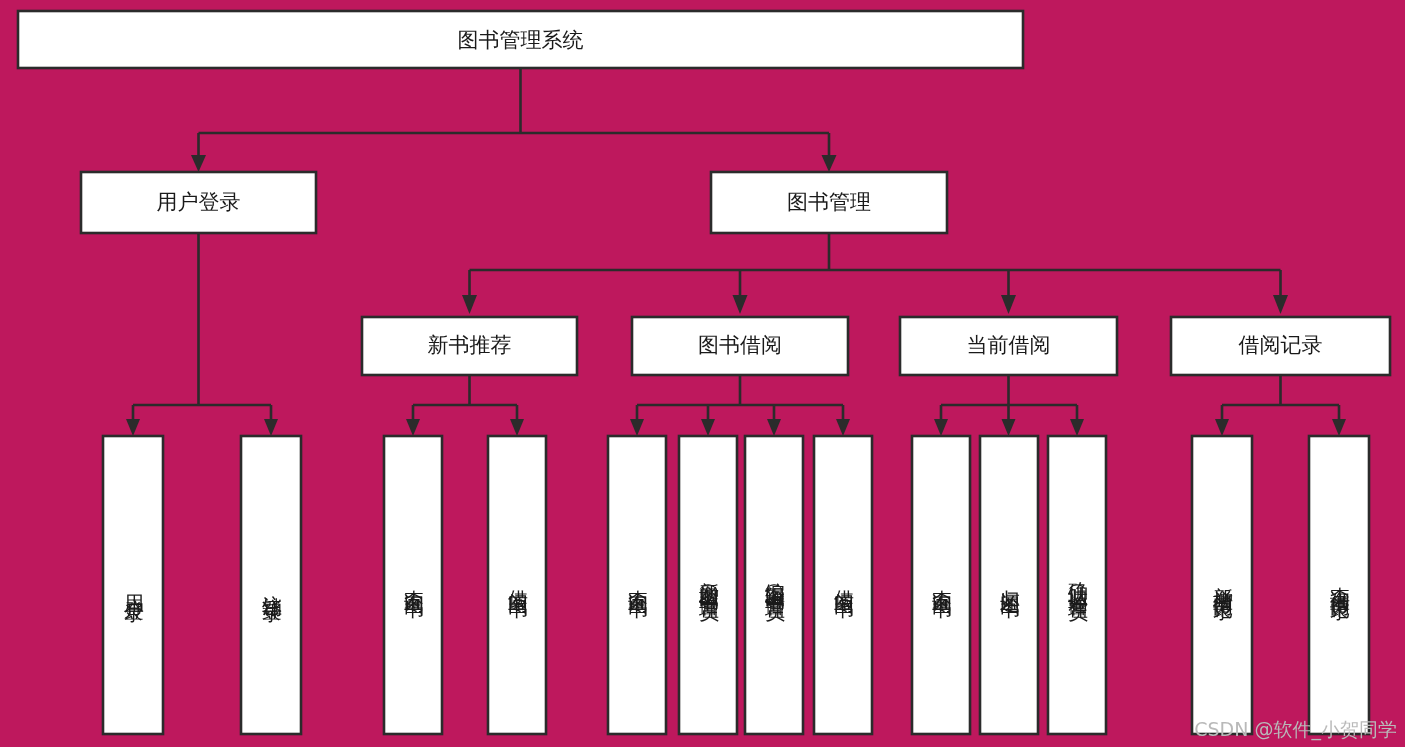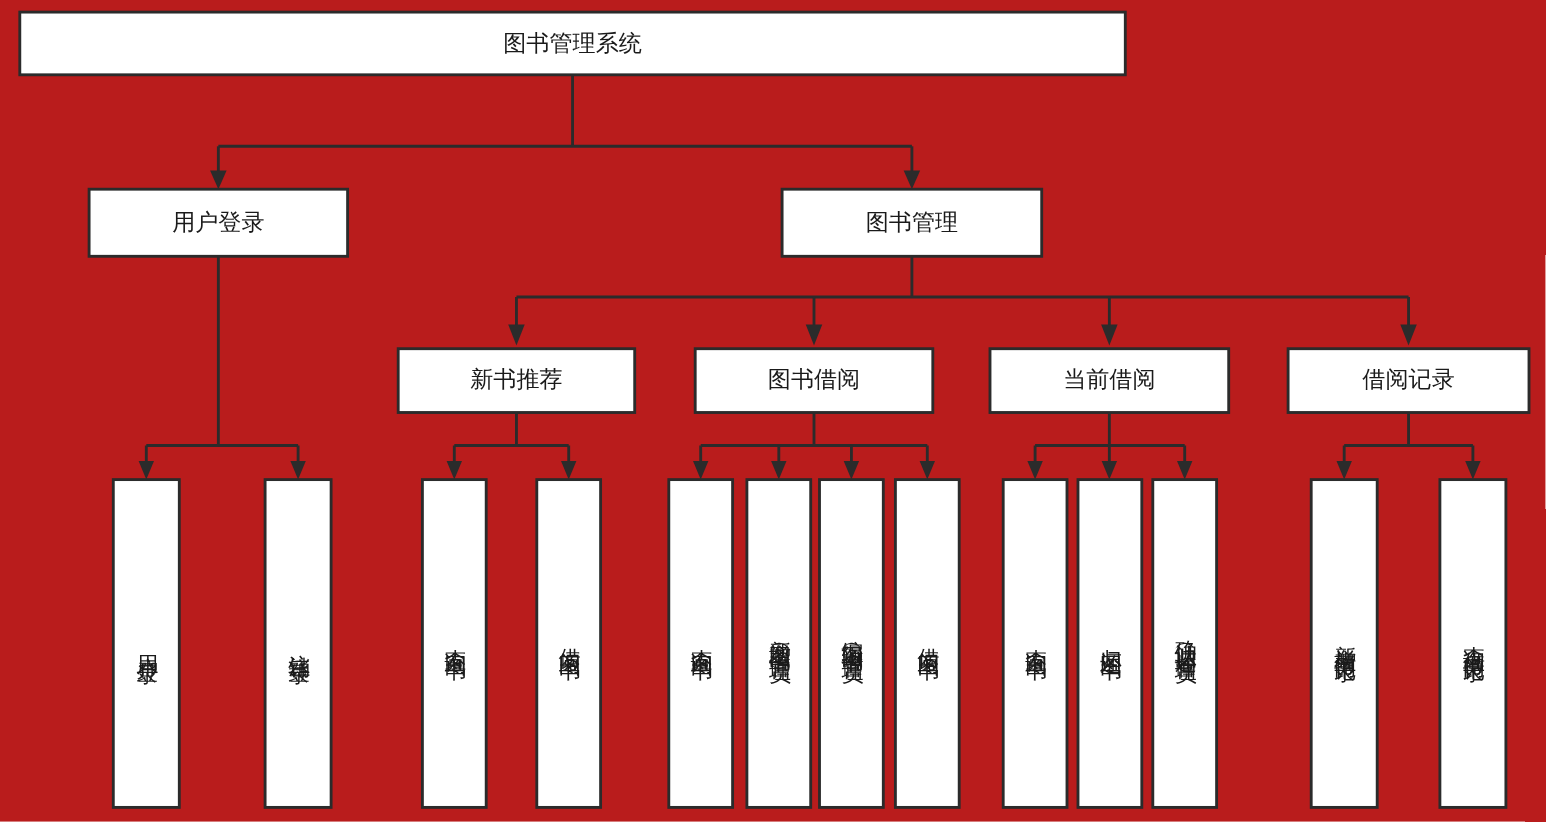--- a/index.html
+++ b/index.html
@@ -8,21 +8,21 @@
     padding: 0;
     background: #ffffff;
   }
   body {
     font-family: "DejaVu Sans", "Liberation Sans", sans-serif;
   }
   #diagram-root {
     position: relative;
     width: 1405px;
     height: 747px;
-    background: #b91c1c;
+    background: #be185d;
     overflow: hidden;
   }
   svg.flow {
     position: absolute;
     left: 0;
     top: 0;
     width: 1405px;
     height: 747px;
     display: block;
   }
@@ -228,13 +228,14 @@
       <rect class="node-rect" x="1192" y="436" width="60" height="298"></rect>
       <text class="node-label vertical" x="1222" y="580">新增借阅记录</text>
     </g>
 
     <g>
       <rect class="node-rect" x="1309" y="436" width="60" height="298"></rect>
       <text class="node-label vertical" x="1339" y="580">查询借阅记录</text>
     </g>
   </svg>
 
+  <div class="watermark">CSDN @软件_小贺同学</div>
 </div>
 
 </body></html>

